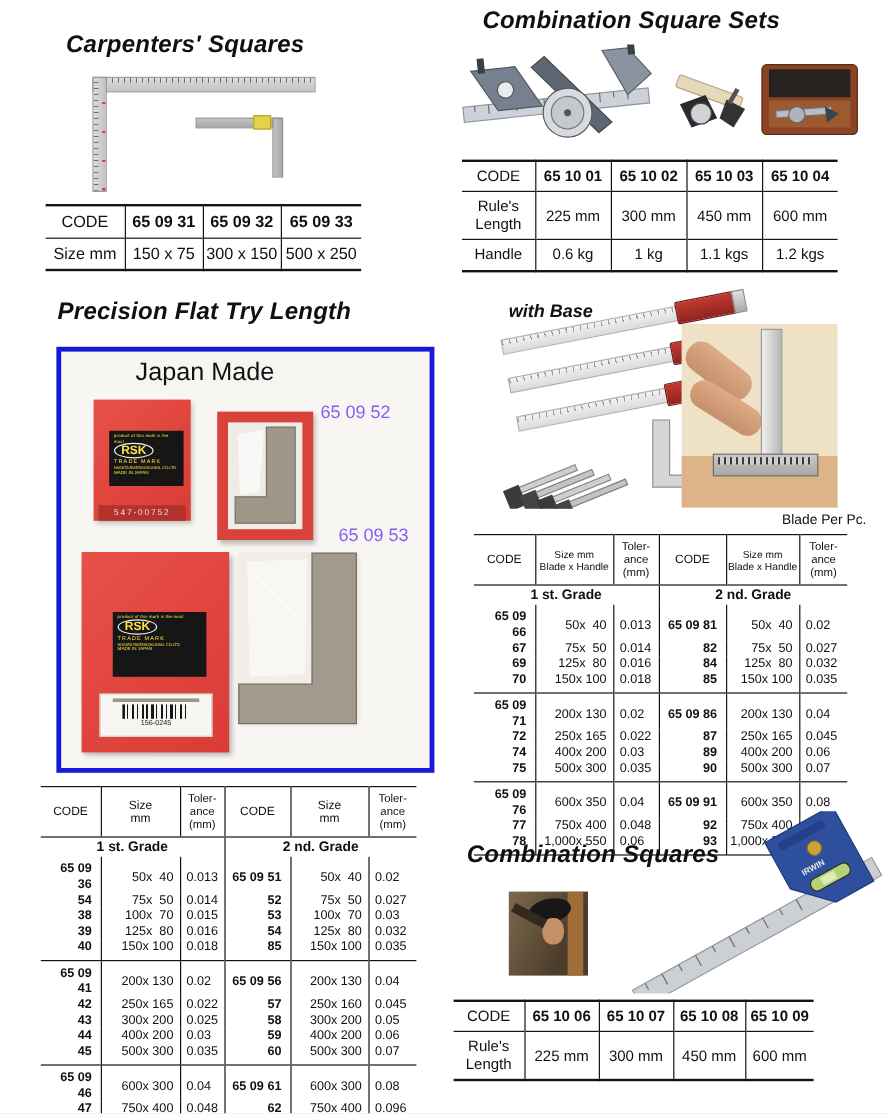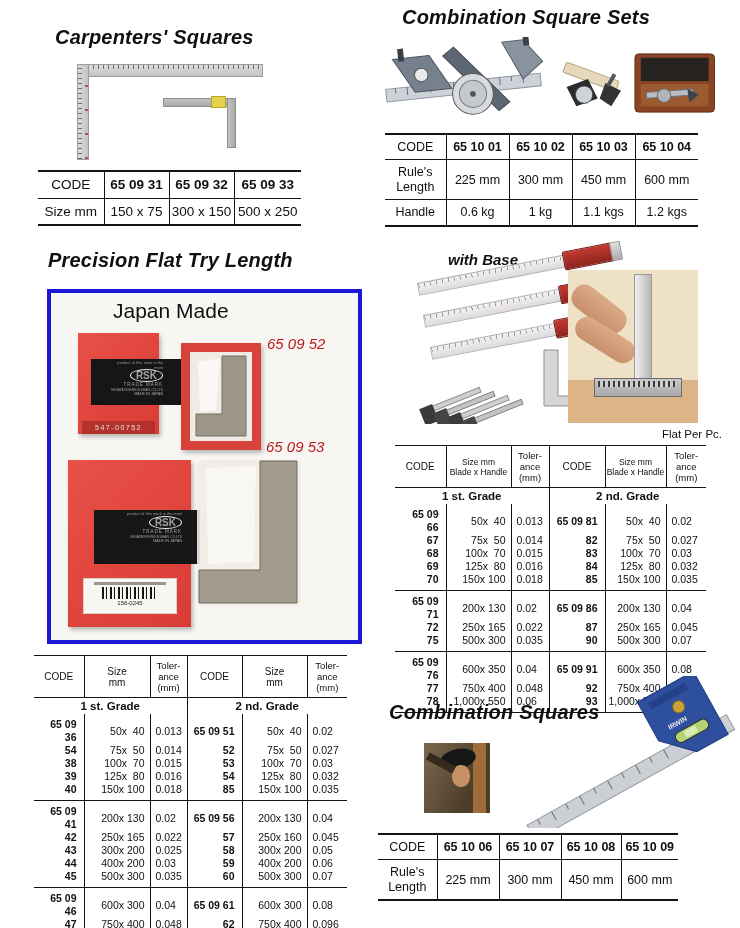--- a/index.html
+++ b/index.html
@@ -52,23 +52,23 @@
      repeating-linear-gradient(0deg, rgba(205,60,55,.9) 0 2px, rgba(0,0,0,0) 2px 24px) top right/3px 100% no-repeat,
      linear-gradient(90deg,#dcdcdc,#c3c3c3);border:1px solid #9d9d9d;}
   .blade-h2{position:absolute;background:linear-gradient(#c3c3c3,#a9a9a9);border:1px solid #8f8f8f;}
   .blade-v2{position:absolute;background:linear-gradient(90deg,#c3c3c3,#a9a9a9);border:1px solid #8f8f8f;}
   .ylabel{position:absolute;background:#e6d14b;border:1px solid #b7a32c;}
 
   
   #photo{position:absolute;left:47px;top:289px;width:307px;height:347px;border:4px solid #1a18d6;
          background:#f7f6f3;}
   #photo .caption{position:absolute;left:62px;top:6px;font-size:21px;color:#111;}
-  .codetag{position:absolute;font-size:15px;color:#b91c1c;white-space:nowrap;font-style:italic;}
+  .codetag{position:absolute;font-size:15px;color:#8b5cf6;white-space:nowrap;}
   .redbox{position:absolute;background:linear-gradient(135deg,#e85048,#d93c34);box-shadow:2px 3px 4px rgba(0,0,0,.25);}
-  .rsk{position:absolute;background:#161616;color:#a3a3a3;text-align:right;padding:2px 18px;}
+  .rsk{position:absolute;background:#161616;color:#fde047;text-align:left;padding:2px 4px;}
   .rsk .l-top{font-size:3.5px;line-height:4.5px;letter-spacing:.2px;}
   .rsk .l-brand{font-size:10px;line-height:12px;font-weight:bold;}
   .rsk .l-brand span{border:1px solid #f2f2f2;border-radius:50%;padding:0 5px;}
   .rsk .l-trade{font-size:4.5px;line-height:6px;letter-spacing:1px;}
   .rsk .l-co{font-size:3.2px;line-height:4px;}
   .rsk .l-made{font-size:3.8px;line-height:5px;}
   .lidstrip{position:absolute;left:4px;right:4px;bottom:0;height:13px;background:#b3322c;
             color:#e9e2dc;font-size:7px;line-height:13px;text-align:center;letter-spacing:1.5px;}
   .openbox{position:absolute;background:#d9423a;box-shadow:2px 3px 4px rgba(0,0,0,.25);}
   .openbox .inner{position:absolute;left:9px;top:9px;right:9px;bottom:9px;background:#efece6;overflow:hidden;}
@@ -209,21 +209,21 @@
         </tr>
       </tbody>
   </table>
 
   <div class="title" style="left:48px;top:250px;">Precision Flat Try Length</div>
 
   <div id="photo">
     <div class="caption">Japan Made</div>
 
     <div class="codetag" style="left:216px;top:42px;">65 09 52</div>
-    <div class="codetag" style="left:215px;top:145px;">65 09 53</div>
+    <div class="codetag" style="left:231px;top:145px;">65 09 53</div>
 
     <div class="redbox" style="left:27px;top:40px;width:81px;height:101px;">
       <div class="rsk" style="left:13px;top:26px;width:54px;height:42px;">
         <div class="l-top">product of this mark is the most</div>
         <div class="l-brand"><span>RSK</span></div>
         <div class="l-trade">TRADE  MARK</div>
         <div class="l-co">NIIGATA RIKENSOKUHAN. CO.LTD</div>
         <div class="l-made">MADE IN JAPAN</div>
       </div>
       <div class="lidstrip">547-00752</div>
@@ -255,21 +255,21 @@
     </div>
 
     <svg style="position:absolute;left:145px;top:165px;" width="107" height="150" viewBox="0 0 107 150">
       <rect x="1" y="2" width="104" height="146" rx="6" fill="#f1ede5" opacity="0.9"></rect>
       <polygon points="64,3 101,3 101,145 3,145 3,112 64,112" fill="#a29a8d" stroke="#6f6a60"></polygon>
       <polygon points="10,10 60,8 58,104 12,106" fill="#ffffff" opacity="0.55"></polygon>
       <path d="M15 20 L55 60 M20 70 L50 95" stroke="#ffffff" stroke-width="2" opacity="0.5" fill="none"></path>
     </svg>
   </div>
 
-  <div class="subtitle" style="left:448px;top:251px;">with Base</div>
+  <div class="subtitle" style="left:424px;top:251px;">with Base</div>
 
   <div class="imgbox" style="left:418px;top:268px;width:292px;height:158px;">
     <div class="tsq" style="left:0px;top:12px;width:205px;transform:rotate(-11deg);">
       <div class="tblade" style="left:0;width:148px;"></div>
         <div class="thandle" style="left:148px;width:48px;"></div>
         <div class="tcap" style="left:196px;"></div>
     </div>
     <div class="tsq" style="left:6px;top:44px;width:192px;transform:rotate(-11deg);">
       <div class="tblade" style="left:0;width:138px;"></div>
         <div class="thandle" style="left:138px;width:46px;"></div>
@@ -297,21 +297,21 @@
     </svg>
     <div id="handphoto" style="left:150px;top:2px;width:130px;height:153px;">
       <div class="finger" style="left:0px;top:26px;width:62px;height:26px;transform:rotate(38deg);"></div>
       <div class="finger" style="left:4px;top:58px;width:66px;height:24px;transform:rotate(32deg);"></div>
       <div class="hblade" style="left:66px;top:4px;width:16px;height:108px;"></div>
       <div class="hbase" style="left:26px;top:108px;width:86px;height:17px;"></div>
       <div class="hrule" style="left:30px;top:111px;width:78px;height:6px;"></div>
     </div>
   </div>
 
-  <div class="unitnote" style="left:628px;top:428px;width:94px;">Flat Per Pc.</div>
+  <div class="unitnote" style="left:628px;top:428px;width:94px;">Blade Per Pc.</div>
 
   <table class="gt" id="tbl-base" style="left:395px;top:445px;width:311px;">
     <colgroup>
         <col style="width:51px">
         <col style="width:65px">
         <col style="width:38px">
         <col style="width:56px">
         <col style="width:61px">
         <col style="width:40px">
       </colgroup>
@@ -344,28 +344,20 @@
         </tr>
         <tr class="gdata">
           <td class="c-code">67</td>
           <td class="c-size">75x  50</td>
           <td class="c-tol">0.014</td>
           <td class="c-code">82</td>
           <td class="c-size">75x  50</td>
           <td class="c-tol">0.027</td>
         </tr>
         <tr class="gdata">
-          <td class="c-code">68</td>
-          <td class="c-size">100x  70</td>
-          <td class="c-tol">0.015</td>
-          <td class="c-code">83</td>
-          <td class="c-size">100x  70</td>
-          <td class="c-tol">0.03</td>
-        </tr>
-        <tr class="gdata">
           <td class="c-code">69</td>
           <td class="c-size">125x  80</td>
           <td class="c-tol">0.016</td>
           <td class="c-code">84</td>
           <td class="c-size">125x  80</td>
           <td class="c-tol">0.032</td>
         </tr>
         <tr class="gdata glast">
           <td class="c-code">70</td>
           <td class="c-size">150x 100</td>
@@ -382,20 +374,28 @@
           <td class="c-size">200x 130</td>
           <td class="c-tol">0.04</td>
         </tr>
         <tr class="gdata">
           <td class="c-code">72</td>
           <td class="c-size">250x 165</td>
           <td class="c-tol">0.022</td>
           <td class="c-code">87</td>
           <td class="c-size">250x 165</td>
           <td class="c-tol">0.045</td>
+        </tr>
+        <tr class="gdata">
+          <td class="c-code">74</td>
+          <td class="c-size">400x 200</td>
+          <td class="c-tol">0.03</td>
+          <td class="c-code">89</td>
+          <td class="c-size">400x 200</td>
+          <td class="c-tol">0.06</td>
         </tr>
         <tr class="gdata glast">
           <td class="c-code">75</td>
           <td class="c-size">500x 300</td>
           <td class="c-tol">0.035</td>
           <td class="c-code">90</td>
           <td class="c-size">500x 300</td>
           <td class="c-tol">0.07</td>
         </tr>
         <tr class="gdata gsep gfirst">

